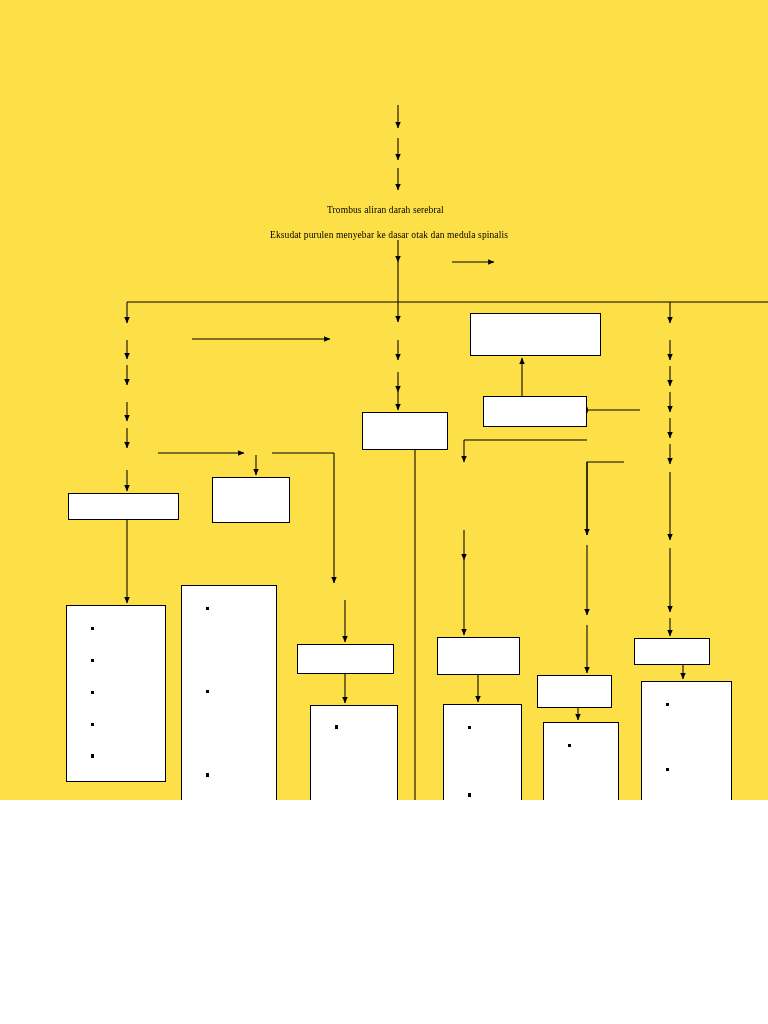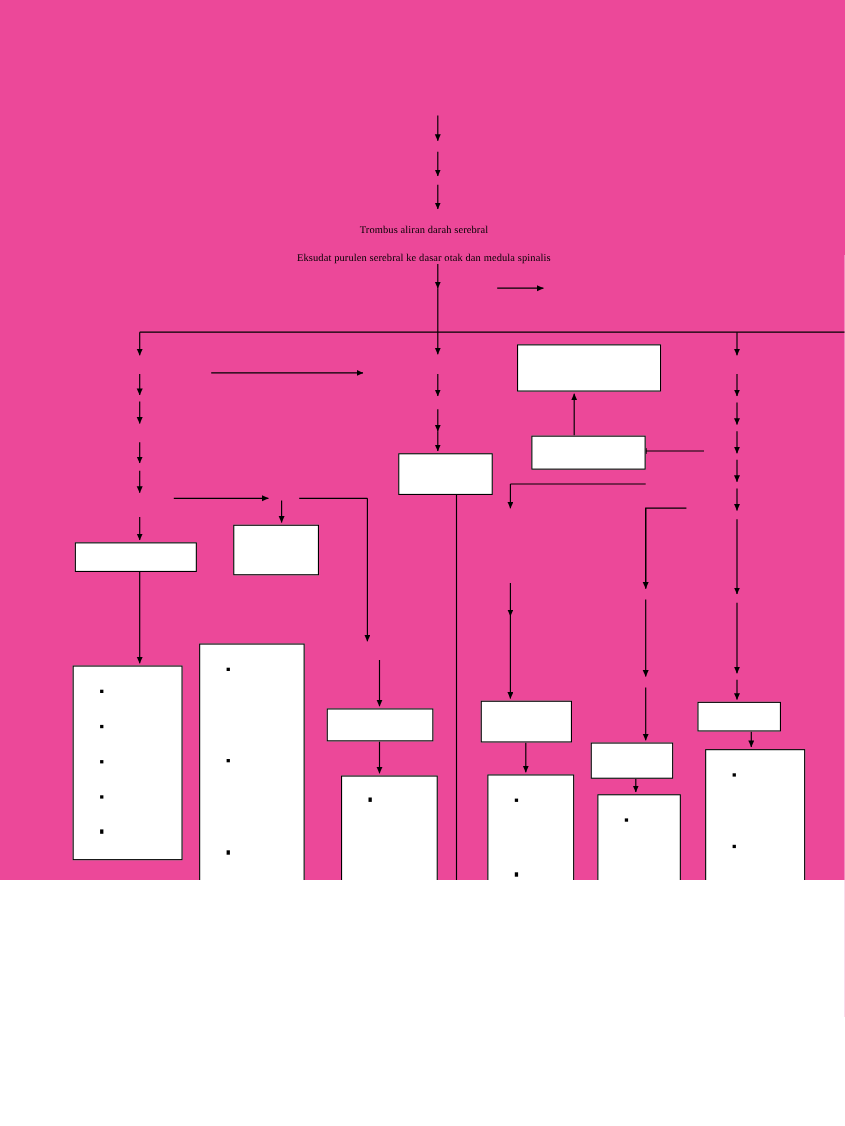--- a/index.html
+++ b/index.html
@@ -7,21 +7,21 @@
     padding: 0;
     background: #ffffff;
   }
   body {
     font-family: "Liberation Serif", "DejaVu Serif", serif;
   }
   #page {
     position: relative;
     width: 768px;
     height: 800px;
-    background: #ec4899;
+    background: #fde047;
     overflow: hidden;
   }
   #diagram-svg {
     position: absolute;
     left: 0;
     top: 0;
     width: 768px;
     height: 1024px;
   }
   .flow-text {
@@ -120,21 +120,21 @@
       <line x1="670" y1="472" x2="670" y2="540" marker-end="url(#ah)"></line>
       <line x1="670" y1="548" x2="670" y2="612" marker-end="url(#ah)"></line>
       <line x1="670" y1="618" x2="670" y2="636" marker-end="url(#ah)"></line>
       <line x1="683" y1="665" x2="683" y2="679" marker-end="url(#ah)"></line>
 
     </g>
   </svg>
 
   <div class="flow-text" style="left:327px; top:205px;">Trombus aliran darah serebral</div>
 
-  <div class="flow-text" style="left:270px; top:230px;">Eksudat purulen serebral ke dasar otak dan medula spinalis</div>
+  <div class="flow-text" style="left:270px; top:230px;">Eksudat purulen menyebar ke dasar otak dan medula spinalis</div>
 
   <div id="box-layer">
       <div class="flow-box" style="left: 470px; top: 313px; width: 131px; height: 43px;"></div>
       <div class="flow-box" style="left: 483px; top: 396px; width: 104px; height: 31px;"></div>
       <div class="flow-box" style="left: 362px; top: 412px; width: 86px; height: 38px;"></div>
       <div class="flow-box" style="left: 68px; top: 493px; width: 111px; height: 27px;"></div>
       <div class="flow-box" style="left: 212px; top: 477px; width: 78px; height: 46px;"></div>
       <div class="flow-box" style="left: 66px; top: 605px; width: 100px; height: 177px;"></div>
       <div class="bullet-dot" style="left: 91px; top: 627px;"></div>
       <div class="bullet-dot" style="left: 91px; top: 658.86px;"></div>

